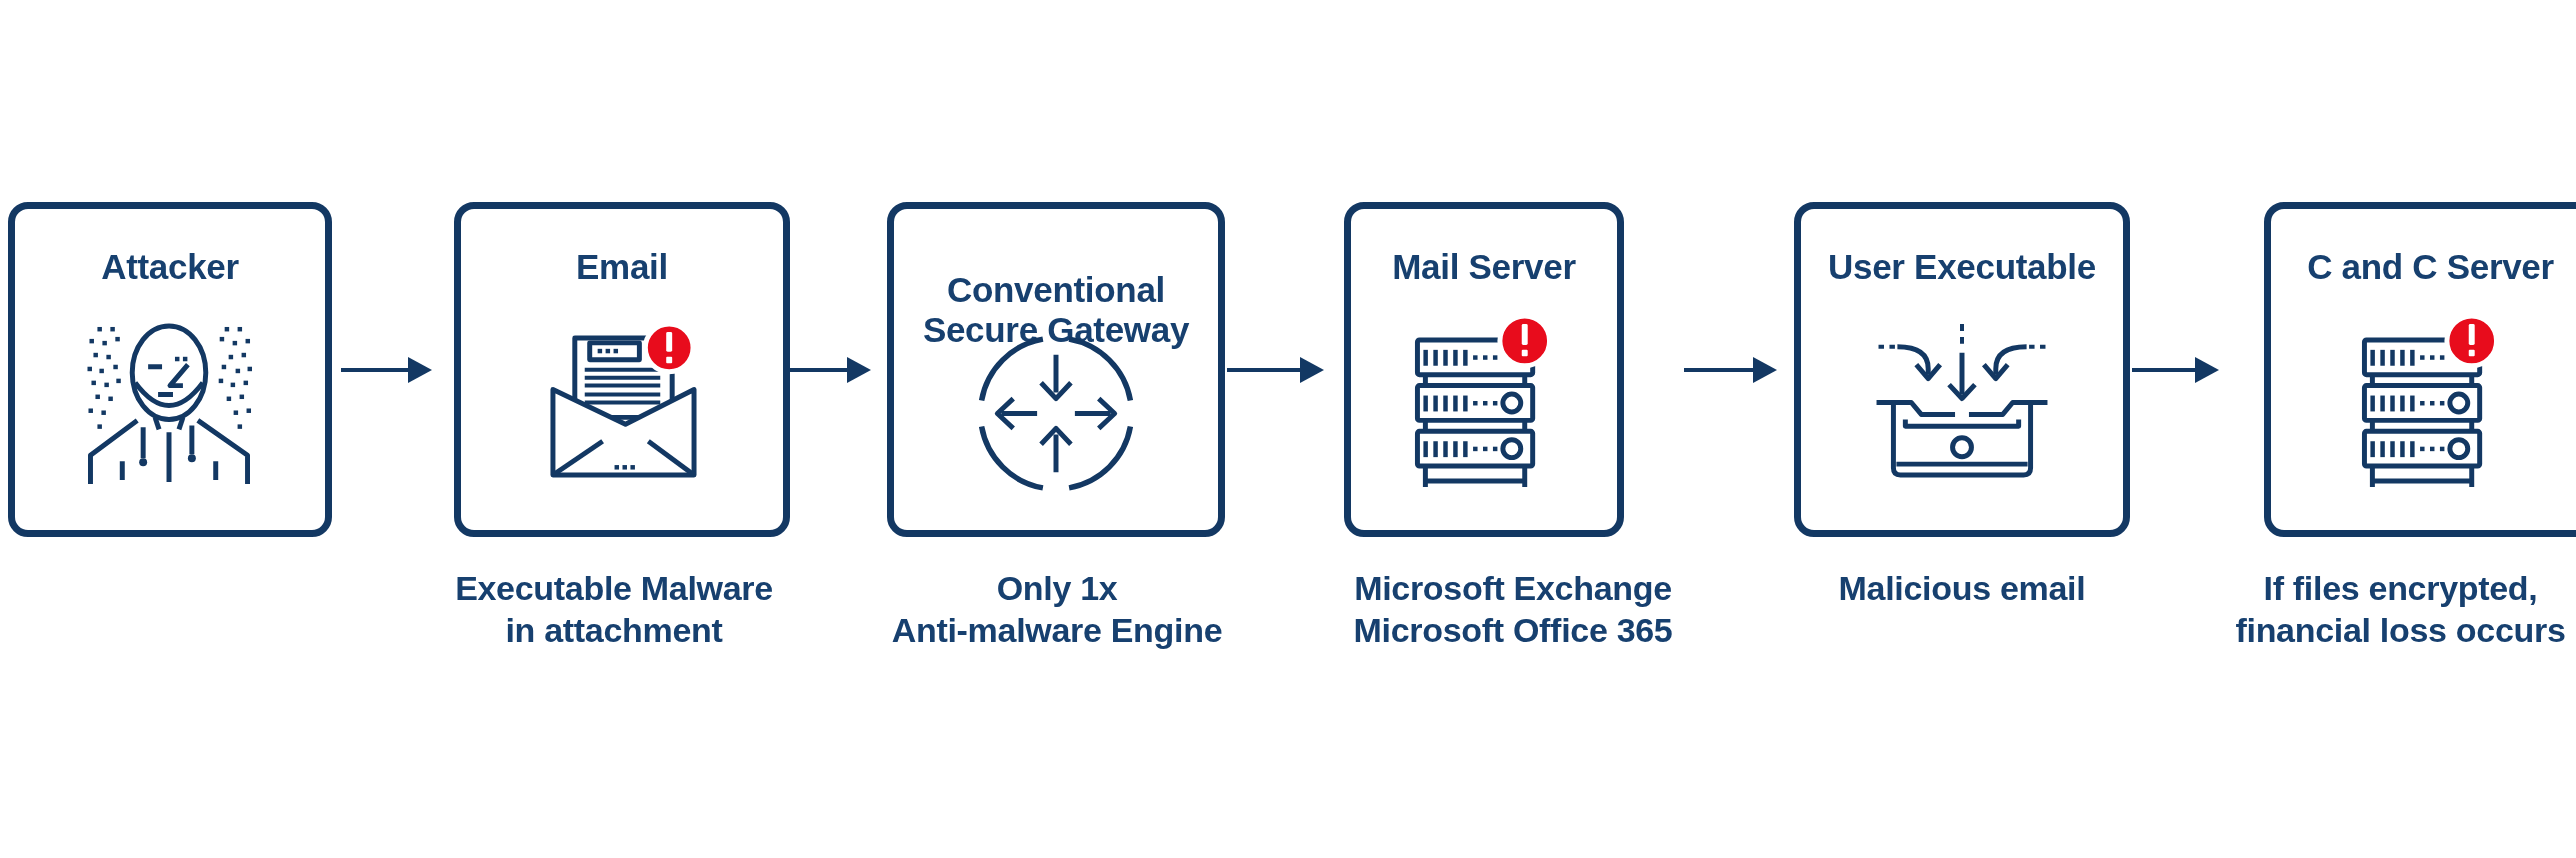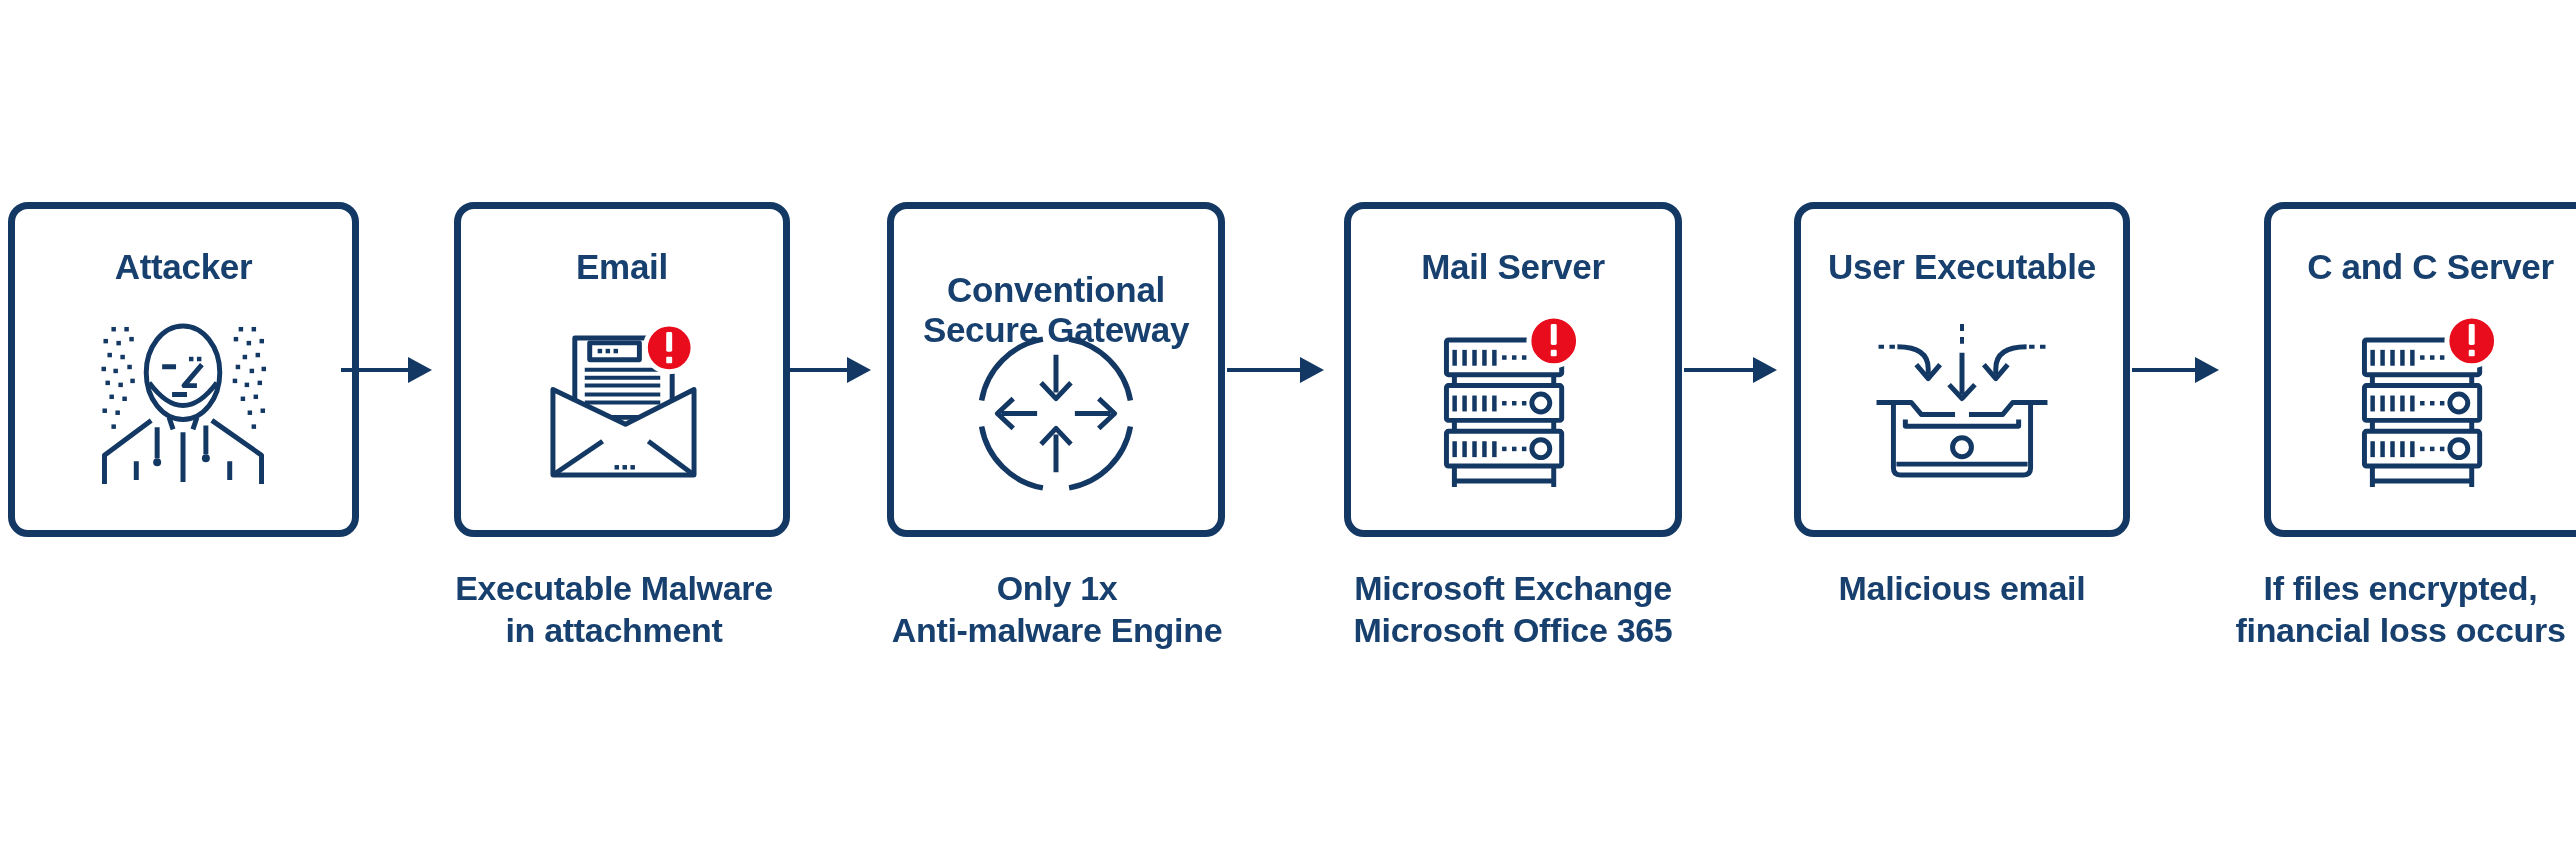--- a/index.html
+++ b/index.html
@@ -3,24 +3,24 @@
 <meta charset="utf-8">
 <style>
   html,body{margin:0;padding:0;background:#ffffff;}
   body{width:2576px;height:859px;position:relative;overflow:hidden;
        font-family:"Liberation Sans",sans-serif;}
   .diagram{position:absolute;inset:0;background:#ffffff;}
 
   
   .node{position:absolute;top:202px;height:335px;box-sizing:border-box;
         border:7px solid #133863;border-radius:20px;background:#ffffff;}
-  .n1{left:8px;width:351px;}
+  .n1{left:8px;width:324px;}
   .n2{left:446px;width:336px;margin-left:8px;}
   .n3{left:887px;width:338px;}
-  .n4{left:1344px;width:338px;}
+  .n4{left:1344px;width:280px;}
   .n5{left:1794px;width:336px;}
   .n6{left:2234px;width:333px;margin-left:30px;}
 
   .title{position:absolute;left:-20px;right:-20px;top:38px;text-align:center;
          font-size:35px;font-weight:700;line-height:40px;color:#17406f;
          letter-spacing:-0.3px;}
   .title.two{top:24px;margin-top:37px;}
 
   .icon{position:absolute;left:50%;transform:translateX(-50%);}
   .ic1{top:112px;} .ic2{top:111px;} .ic3{top:120px;}

